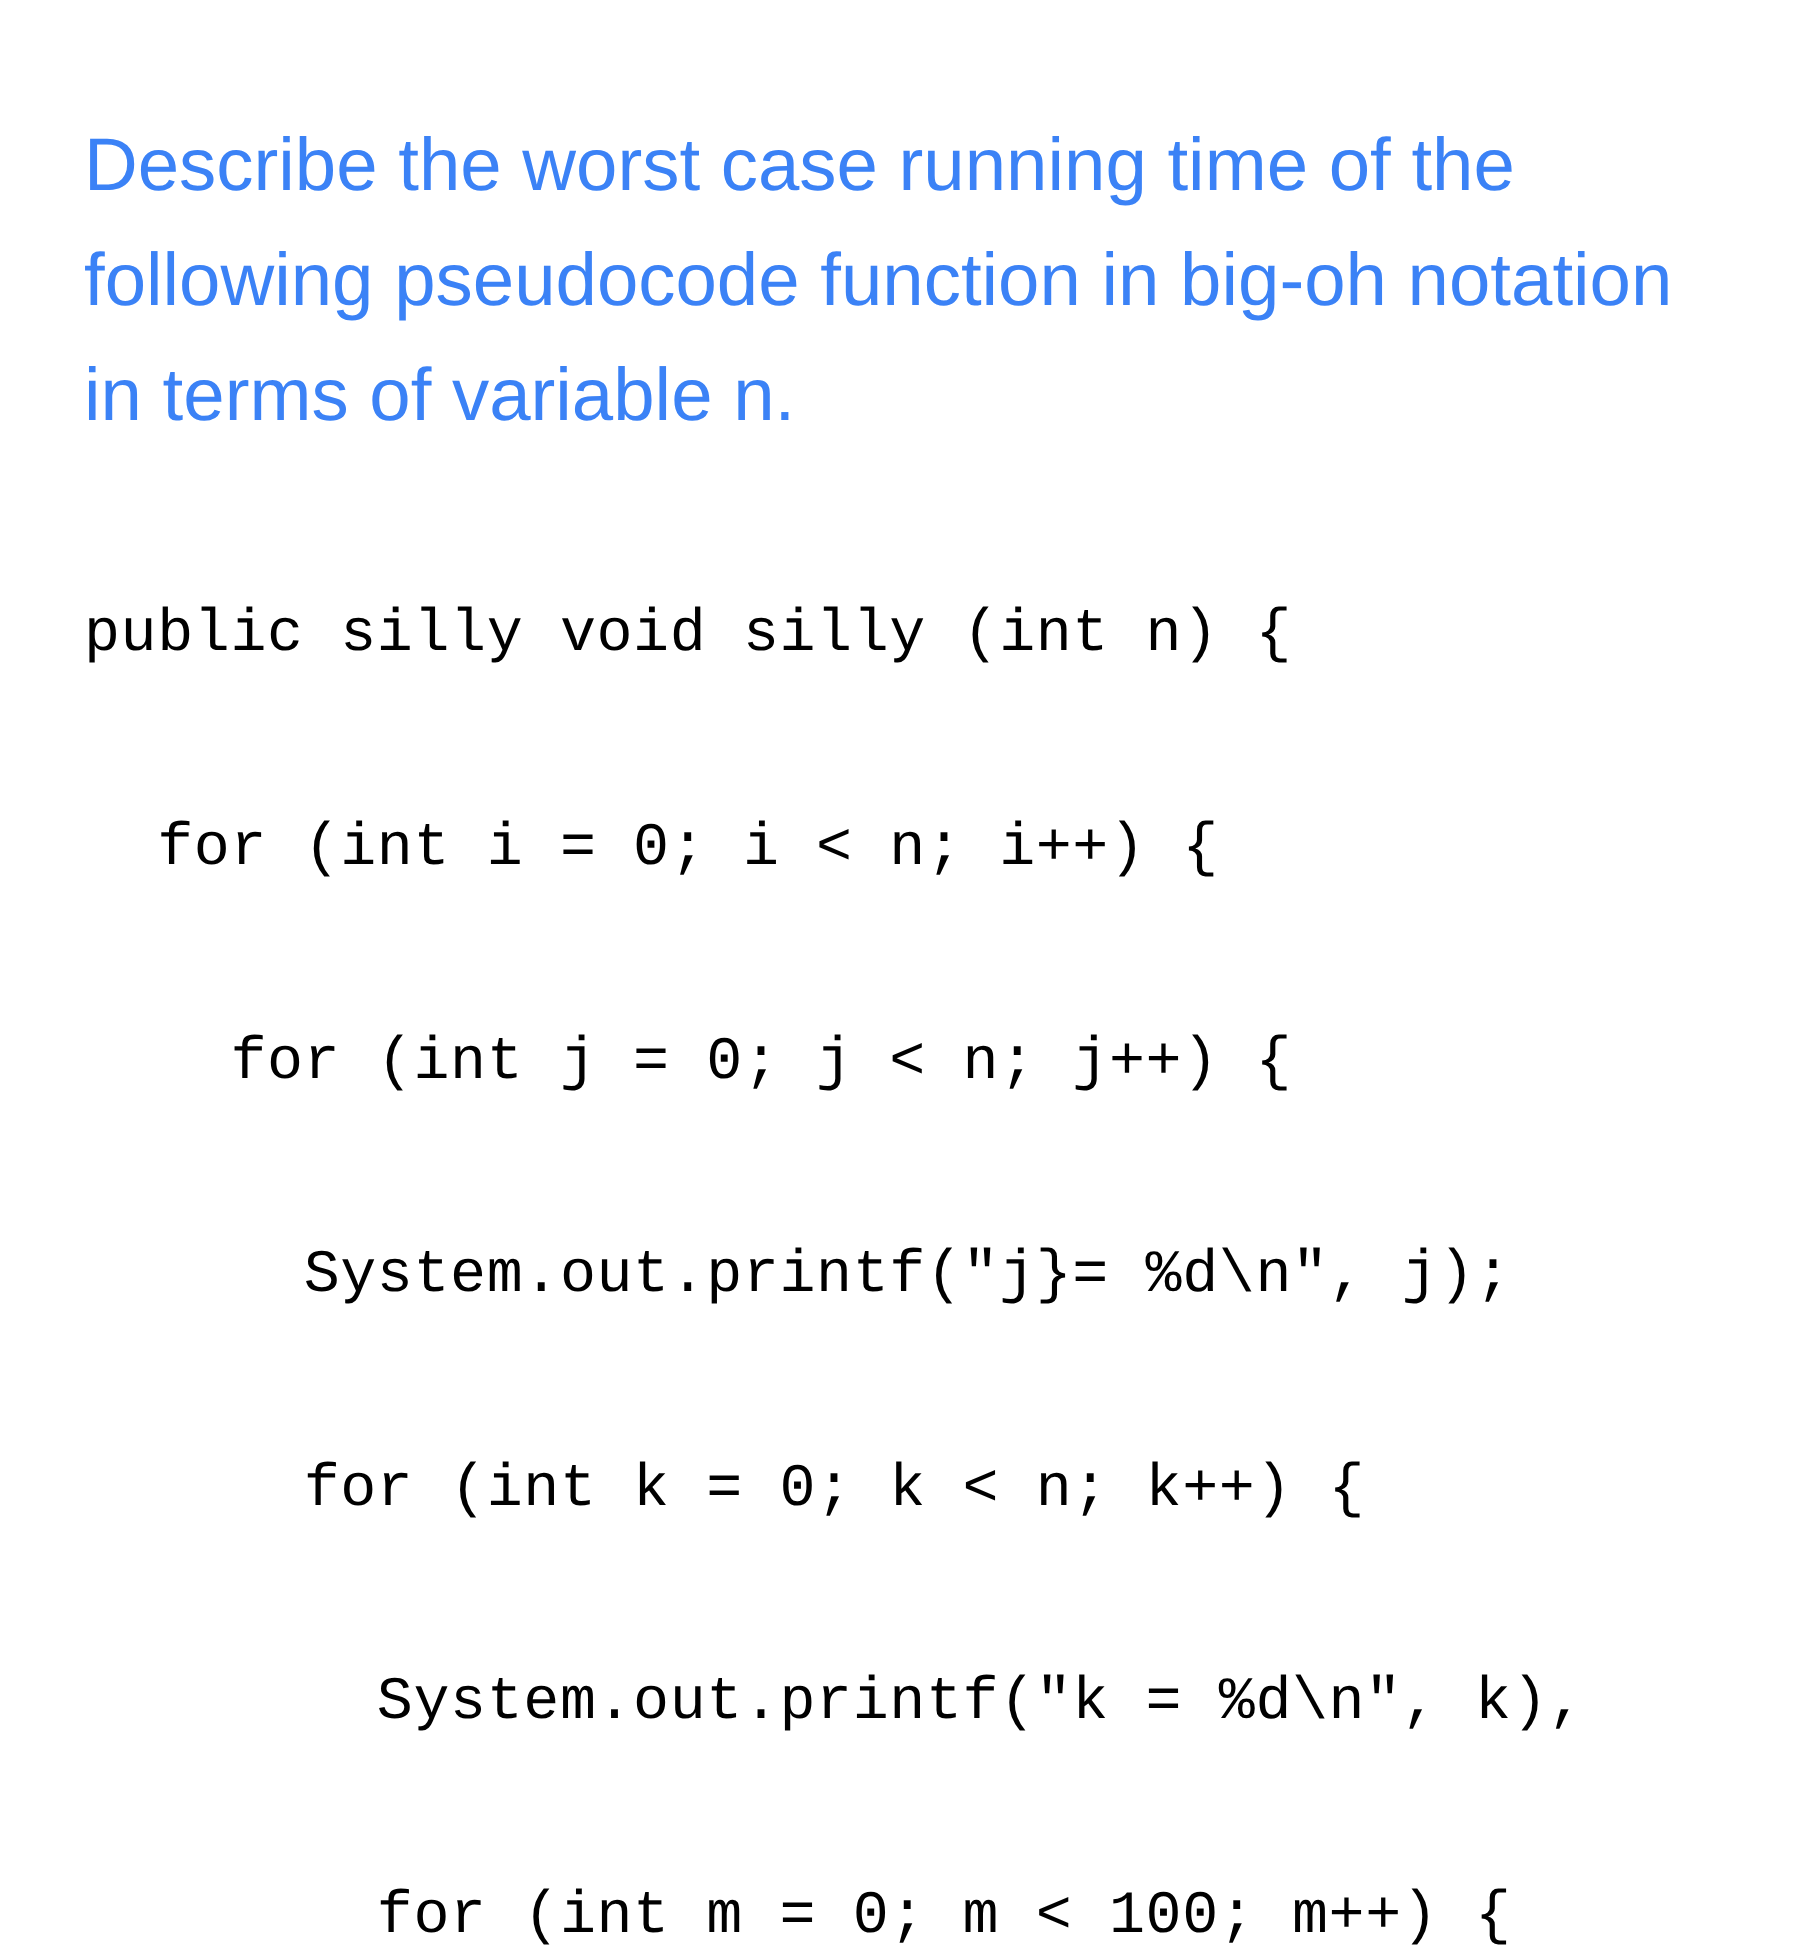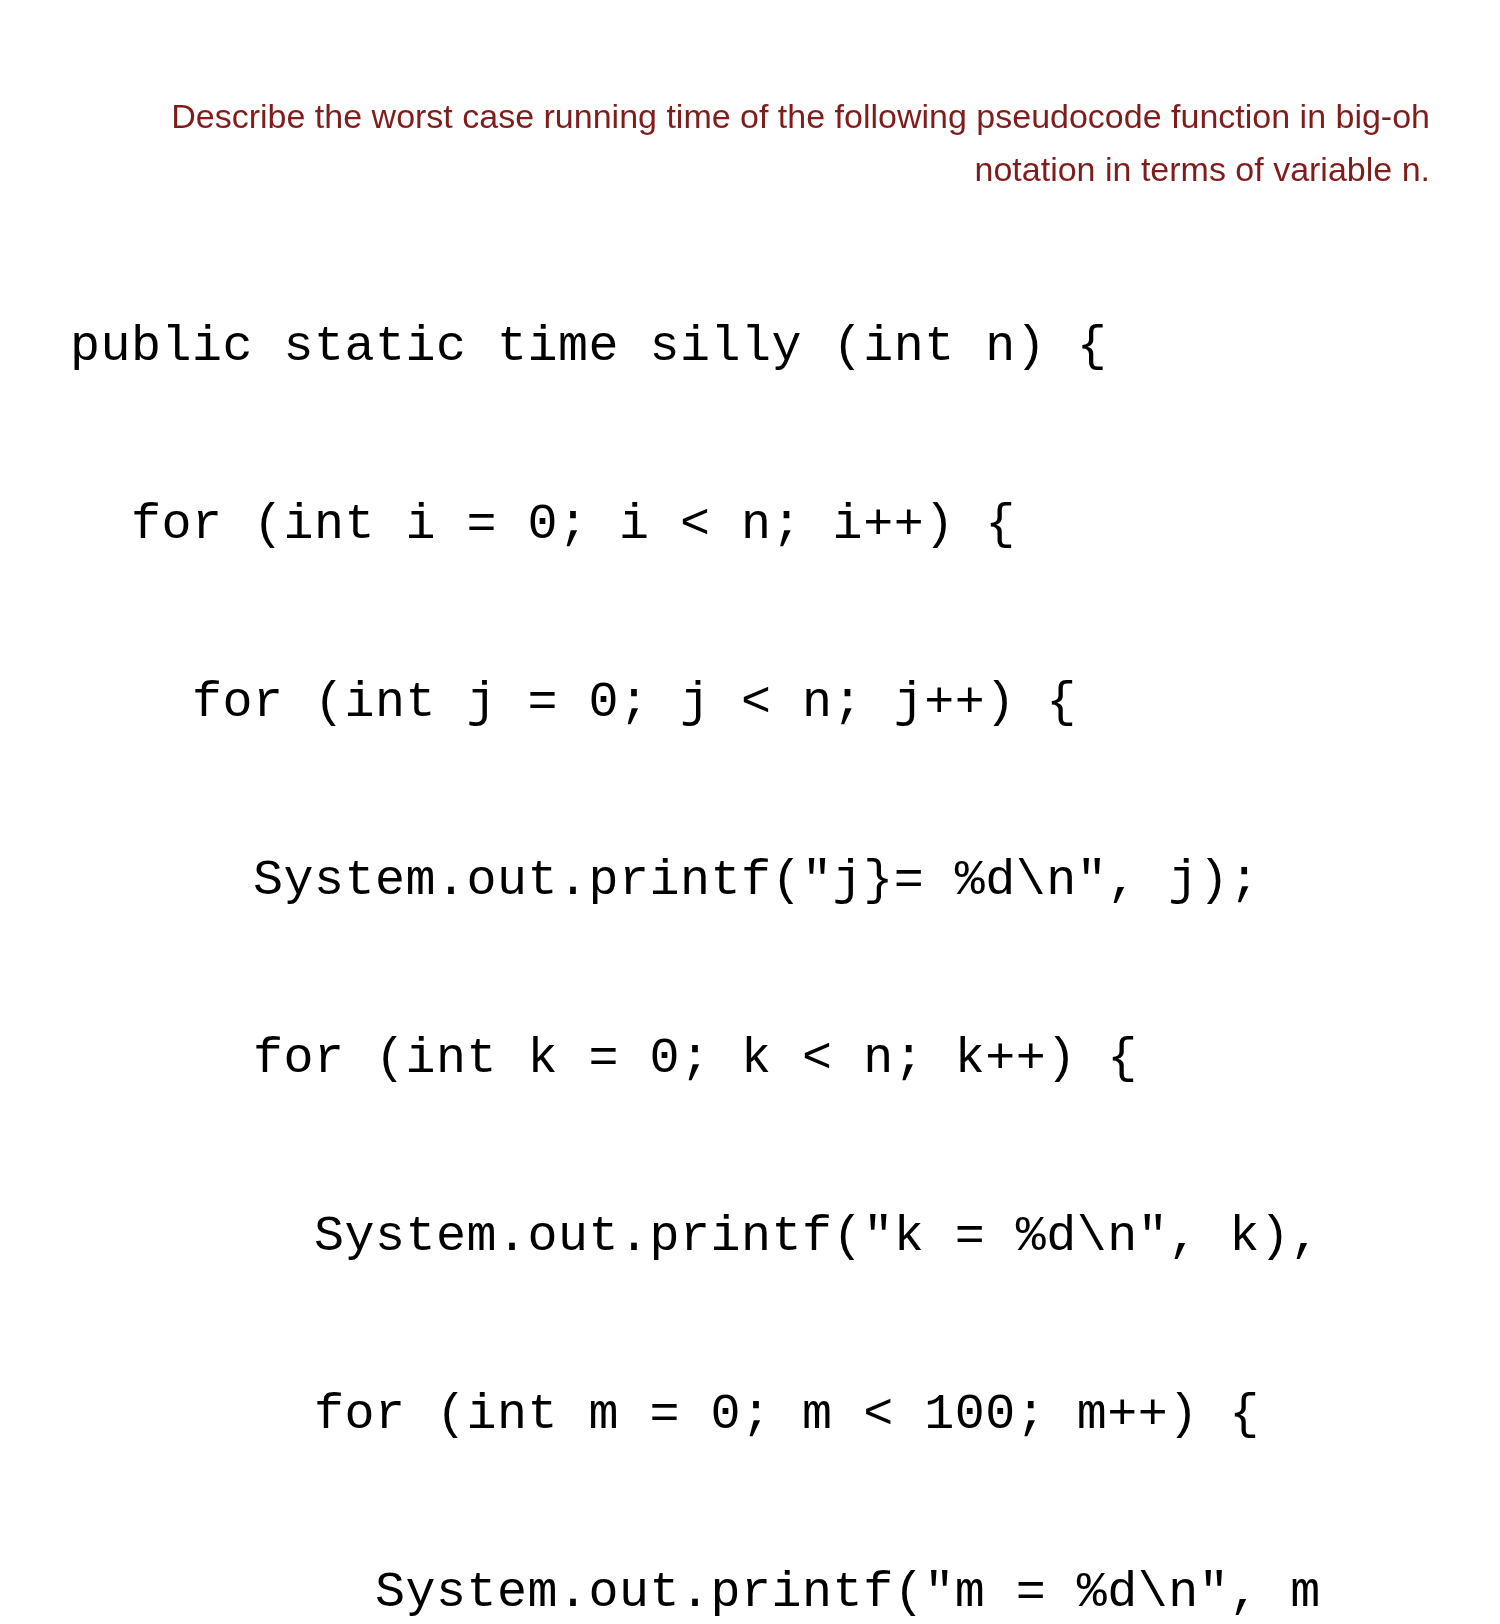--- a/index.html
+++ b/index.html
@@ -9,47 +9,46 @@
     }
     body {
       width: 1500px;
       height: 1624px;
       background: #ffffff;
       font-family: -apple-system, BlinkMacSystemFont, "Segoe UI", Helvetica, Arial, sans-serif;
       padding: 90px 70px 70px 70px;
       overflow: hidden;
     }
     .prompt {
-      font-size: 34px;
+      font-size: 62px;
       line-height: 1.55;
-      color: #7f1d1d;
+      color: #3b82f6;
       font-weight: 400;
       margin-bottom: 18px;
-      text-align: right;
     }
     .code {
       font-family: "Courier New", Courier, monospace;
       font-size: 50px;
       line-height: 1.78;
       color: #000000;
       white-space: pre;
       font-weight: 400;
       letter-spacing: 0.5px;
     }
     .code .line {
       display: block;
     }
   </style>
 </head>
 <body>
 
 <div class="prompt">Describe the worst case running time of the following pseudocode function in big-oh notation in terms of variable n.</div>
 
 <div class="code">
-<span class="line">public static time silly (int n) {</span>
+<span class="line">public silly void silly (int n) {</span>
 <span class="line">  for (int i = 0; i &lt; n; i++) {</span>
 <span class="line">    for (int j = 0; j &lt; n; j++) {</span>
 <span class="line">      System.out.printf("j}= %d\n", j);</span>
 <span class="line">      for (int k = 0; k &lt; n; k++) {</span>
 <span class="line">        System.out.printf("k = %d\n", k),</span>
 <span class="line">        for (int m = 0; m &lt; 100; m++) {</span>
 <span class="line">          System.out.printf("m = %d\n", m</span>
 
 
 

